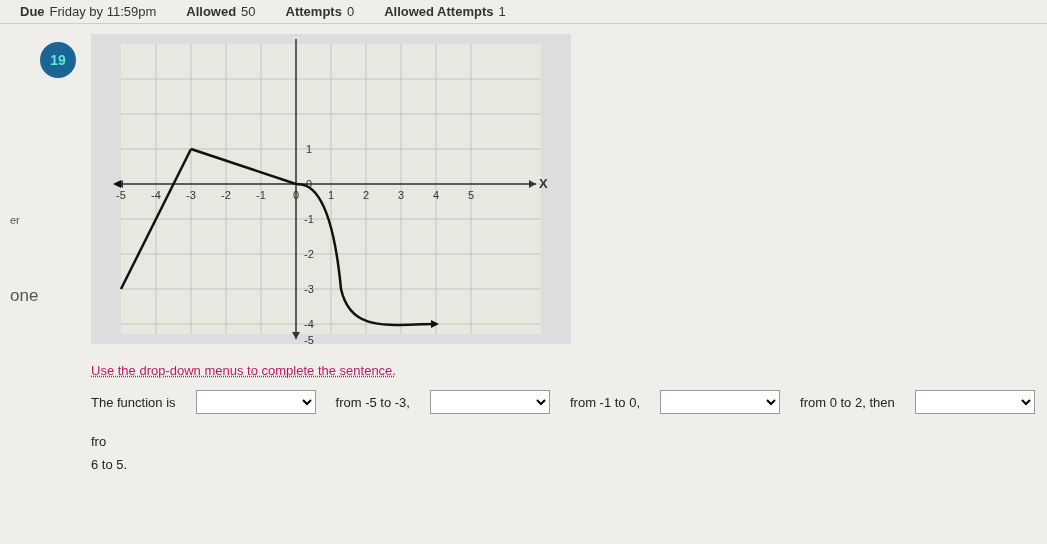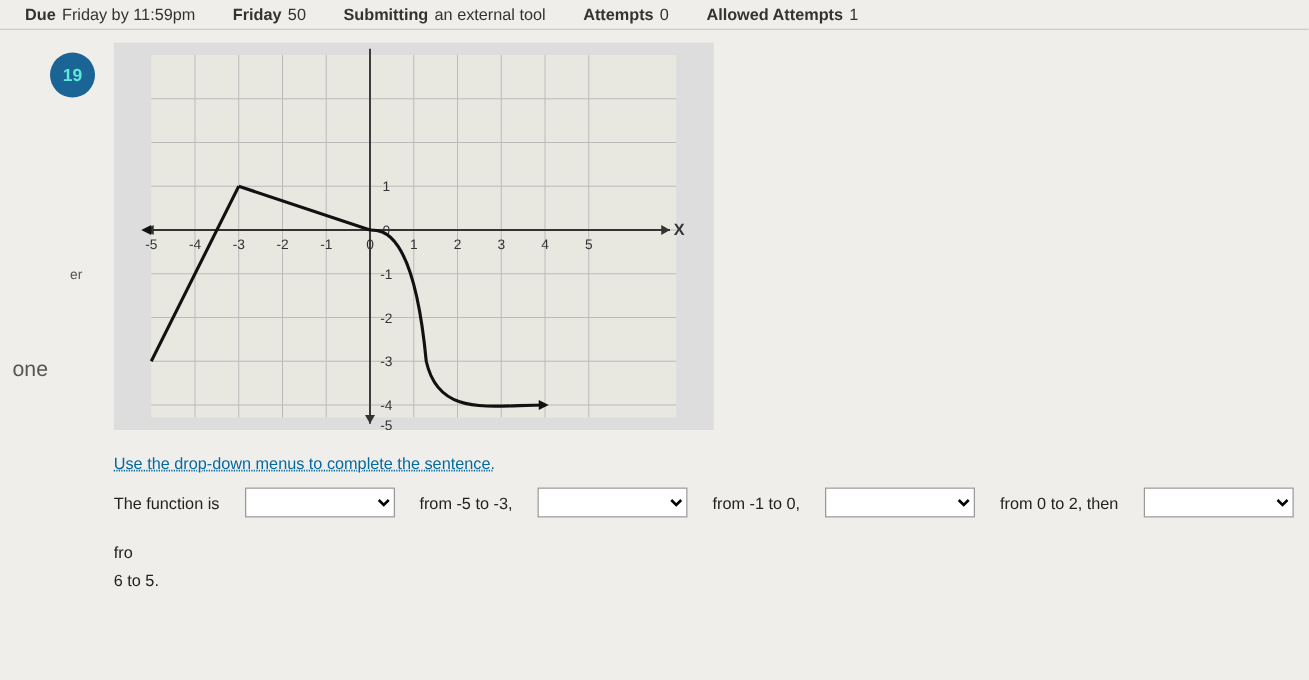--- a/index.html
+++ b/index.html
@@ -66,21 +66,21 @@
       margin-bottom: 16px;
       background: #e8e8e0;
       display: inline-block;
     }
 
     .graph-svg {
       display: block;
     }
 
     .instruction-text {
-      color: #0369a1;
+      color: #be185d;
       font-size: 13px;
       margin-bottom: 12px;
       text-decoration: underline;
       text-decoration-style: dotted;
     }
 
     .sentence-row {
       display: flex;
       align-items: center;
       gap: 20px;
@@ -118,41 +118,37 @@
   </style>
 </head>
 <body>
 
 <div class="top-bar">
   <div class="top-bar-item">
     <span class="top-bar-label">Due</span>
     <span class="top-bar-value">Friday by 11:59pm</span>
   </div>
   <div class="top-bar-item">
-    <span class="top-bar-label">Friday</span>
+    <span class="top-bar-label">Allowed</span>
     <span class="top-bar-value">50</span>
-  </div>
-  <div class="top-bar-item">
-    <span class="top-bar-label">Submitting</span>
-    <span class="top-bar-value">an external tool</span>
   </div>
   <div class="top-bar-item">
     <span class="top-bar-label">Attempts</span>
     <span class="top-bar-value">0</span>
   </div>
   <div class="top-bar-item">
     <span class="top-bar-label">Allowed Attempts</span>
     <span class="top-bar-value">1</span>
   </div>
 </div>
 
 <div class="main-content">
 
   <div class="left-sidebar">
-    <div style="margin-bottom: 60px; font-size:11px; color:#555;margin-left:46px;">er</div>
+    <div style="margin-bottom: 60px; font-size:11px; color:#555;">er</div>
     <div style="font-size:17px; color:#555;">one</div>
   </div>
 
   <div class="question-number">19</div>
 
   <div class="question-body">
     
     <div class="graph-container">
       <svg class="graph-svg" width="480" height="310" viewBox="0 0 480 310">
 

